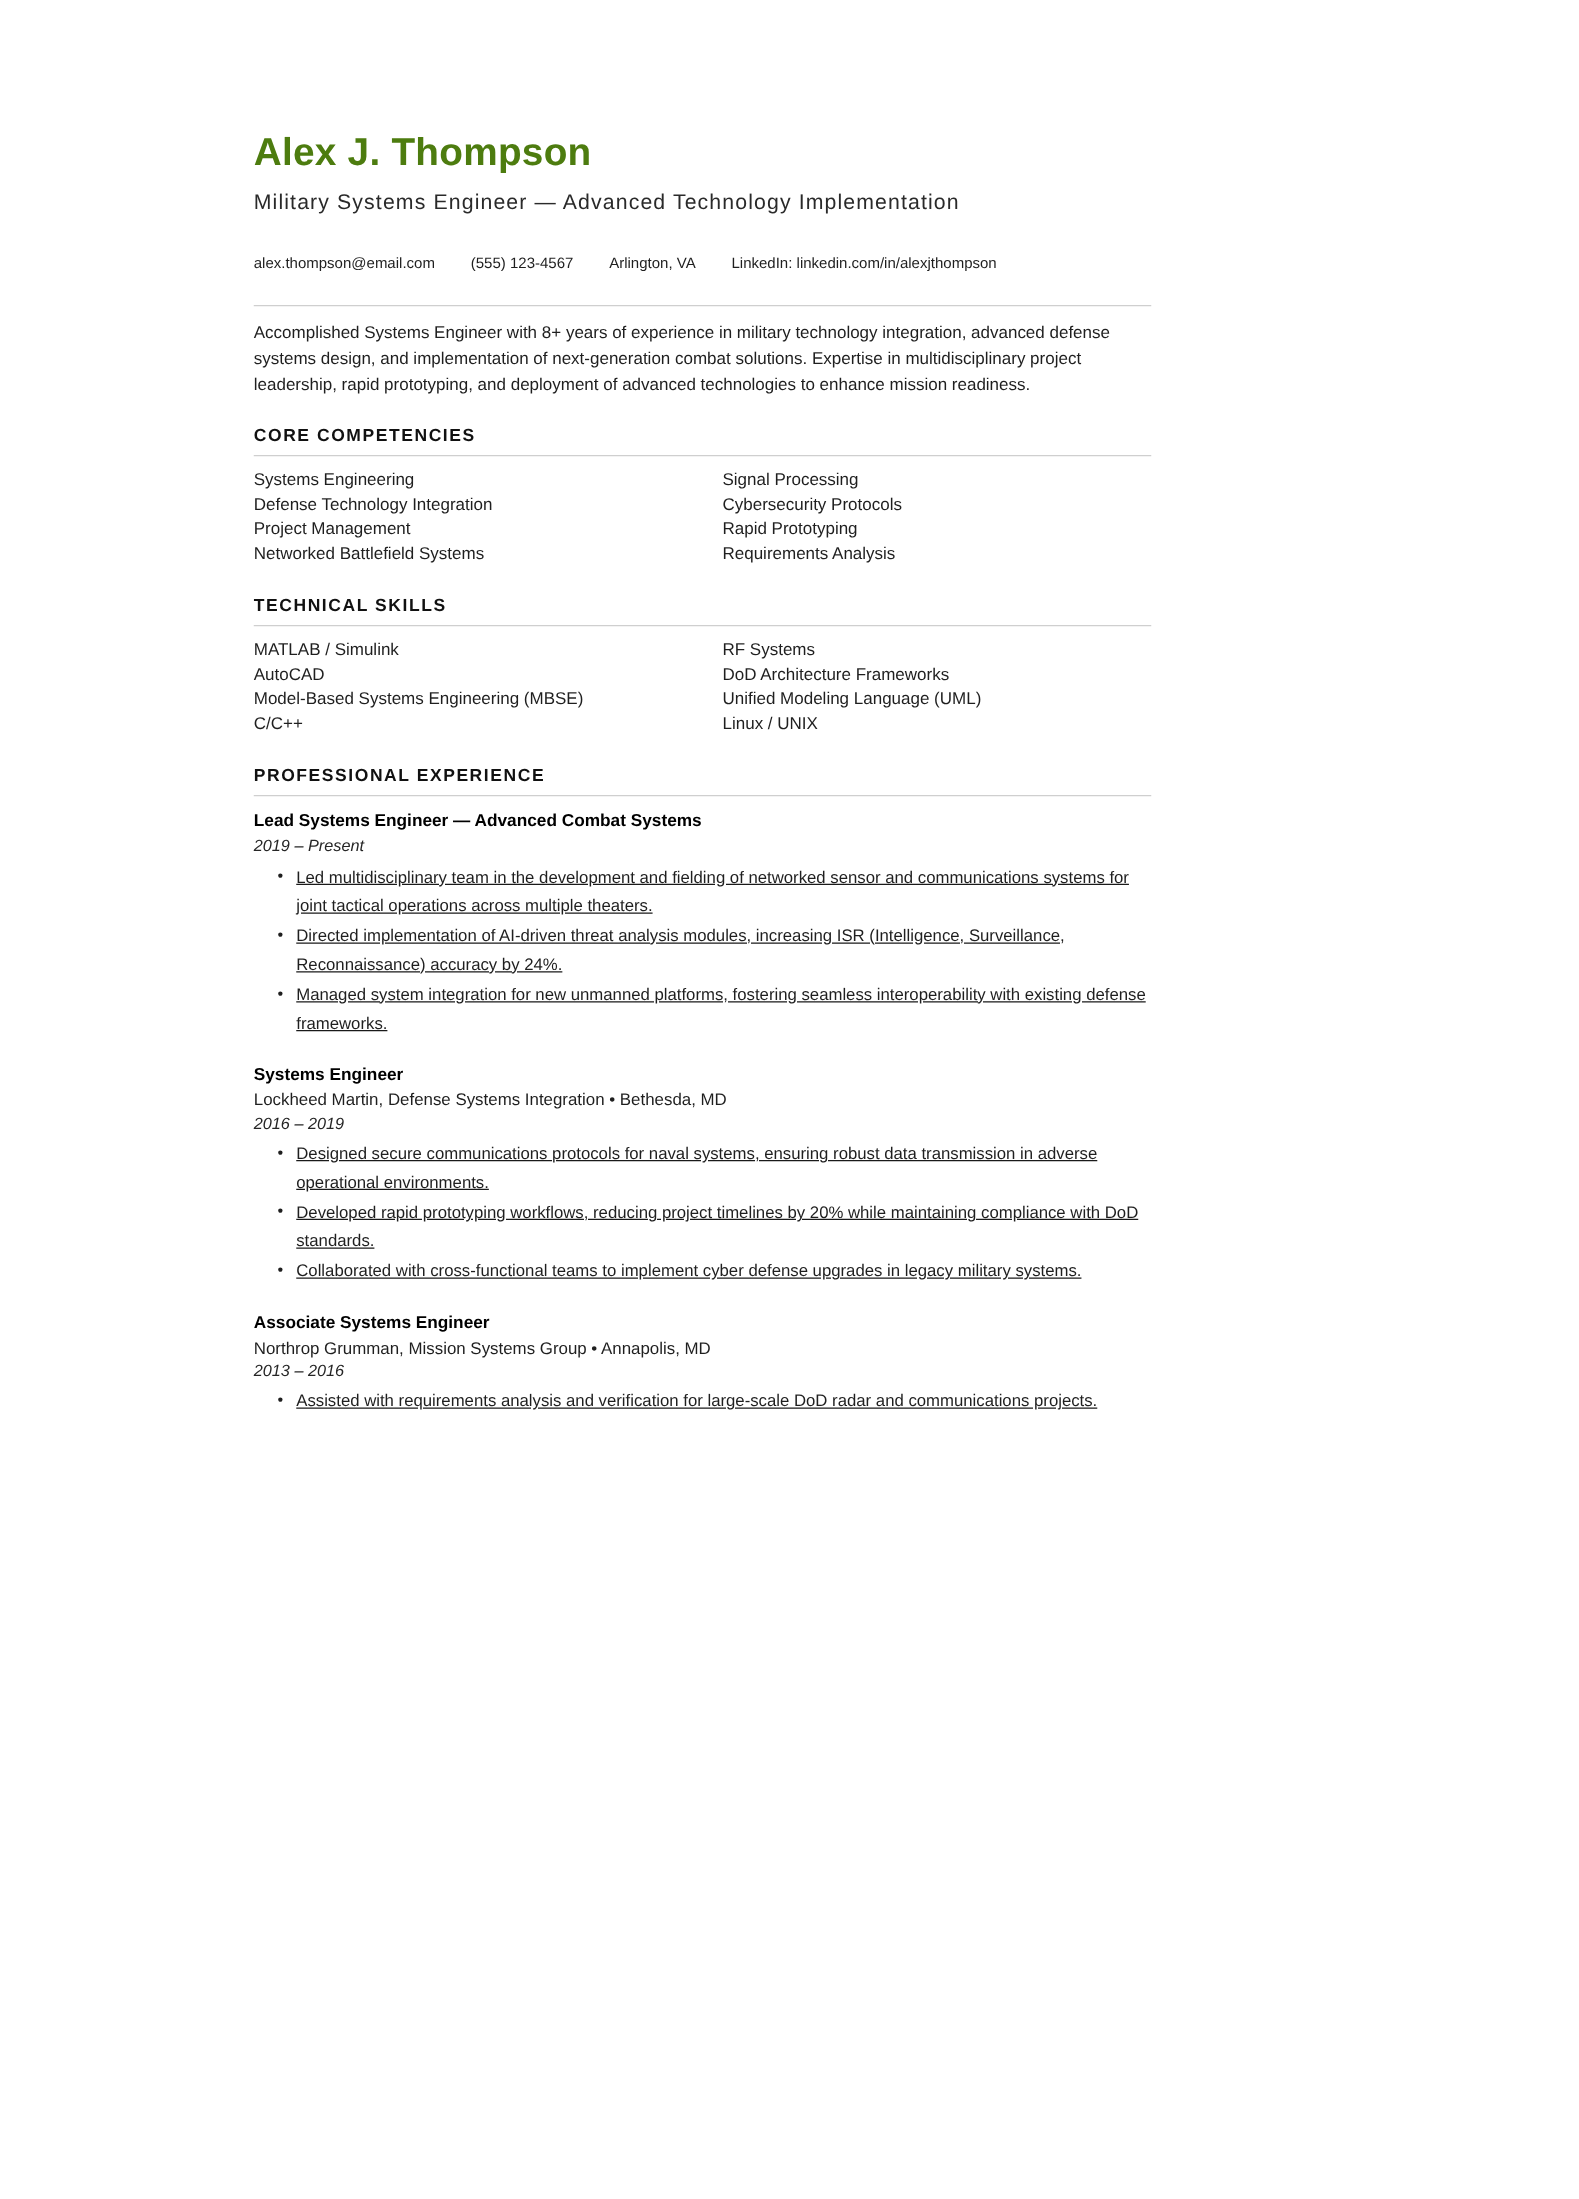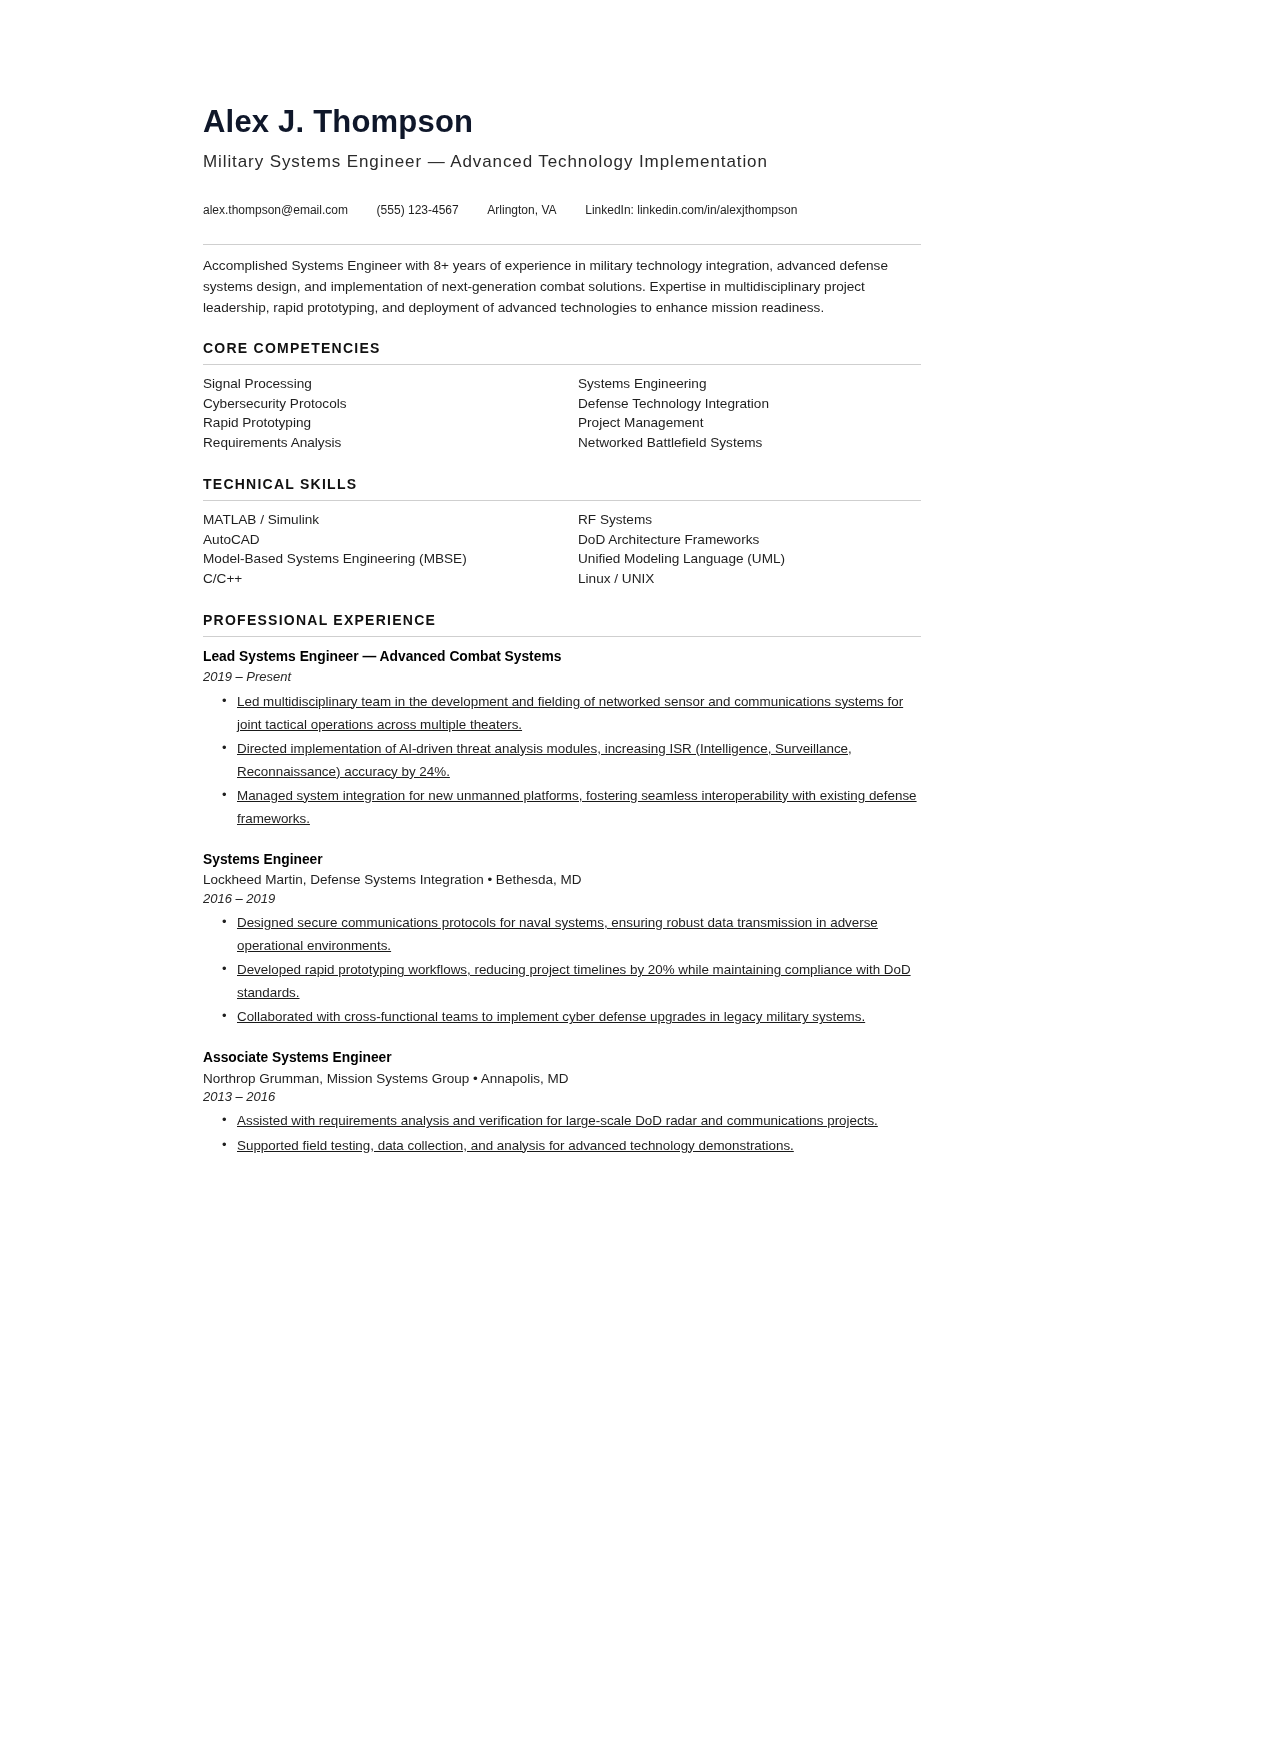--- a/index.html
+++ b/index.html
@@ -27,21 +27,21 @@
     margin: 0 0 0 203px;
   }
 
   
   .name {
     font-size: 31px;
     font-weight: bold;
     letter-spacing: 0.2px;
     line-height: 1.18;
     margin: 0 0 10px 0;
-    color: #0f172a;
+    color: #4d7c0f;
   }
   .subtitle {
     font-size: 17px;
     font-weight: normal;
     letter-spacing: 0.9px;
     color: #2a2a2a;
     margin: 0 0 30px 0;
     line-height: 1.3;
   }
   .contact {
@@ -172,30 +172,30 @@
       <p class="summary">Accomplished Systems Engineer with 8+ years of experience in military technology integration, advanced defense systems design, and implementation of next-generation combat solutions. Expertise in multidisciplinary project leadership, rapid prototyping, and deployment of advanced technologies to enhance mission readiness.</p>
     </div>
 
     <div class="section">
       <div class="section-title">CORE COMPETENCIES</div>
       <div class="rule"></div>
     </div>
     <div class="section-body">
       <div class="twocol">
         <div class="col">
+          <div class="litem">Systems Engineering</div>
+          <div class="litem">Defense Technology Integration</div>
+          <div class="litem">Project Management</div>
+          <div class="litem">Networked Battlefield Systems</div>
+        </div>
+        <div class="col">
           <div class="litem">Signal Processing</div>
           <div class="litem">Cybersecurity Protocols</div>
           <div class="litem">Rapid Prototyping</div>
           <div class="litem">Requirements Analysis</div>
-        </div>
-        <div class="col">
-          <div class="litem">Systems Engineering</div>
-          <div class="litem">Defense Technology Integration</div>
-          <div class="litem">Project Management</div>
-          <div class="litem">Networked Battlefield Systems</div>
         </div>
       </div>
     </div>
 
     <div class="section">
       <div class="section-title">TECHNICAL SKILLS</div>
       <div class="rule"></div>
     </div>
     <div class="section-body">
       <div class="twocol">
@@ -240,20 +240,19 @@
           <li>Collaborated with cross-functional teams to implement cyber defense upgrades in legacy military systems.</li>
         </ul>
       </div>
 
       <div class="job">
         <div class="job-title">Associate Systems Engineer</div>
         <div class="job-meta">Northrop Grumman, Mission Systems Group  •  Annapolis, MD</div>
         <div class="job-dates">2013 – 2016</div>
         <ul class="bullets">
           <li>Assisted with requirements analysis and verification for large-scale DoD radar and communications projects.</li>
-          <li>Supported field testing, data collection, and analysis for advanced technology demonstrations.</li>
         </ul>
       </div>
 
     </div>
 
   </div>
 </div>
 
 </body></html>

